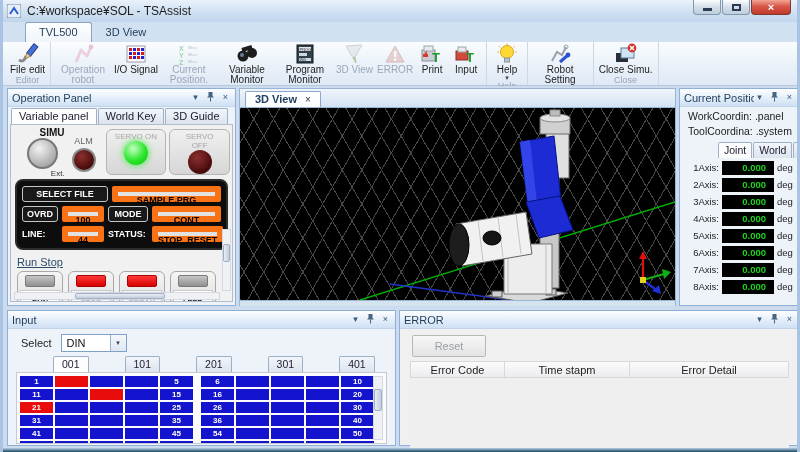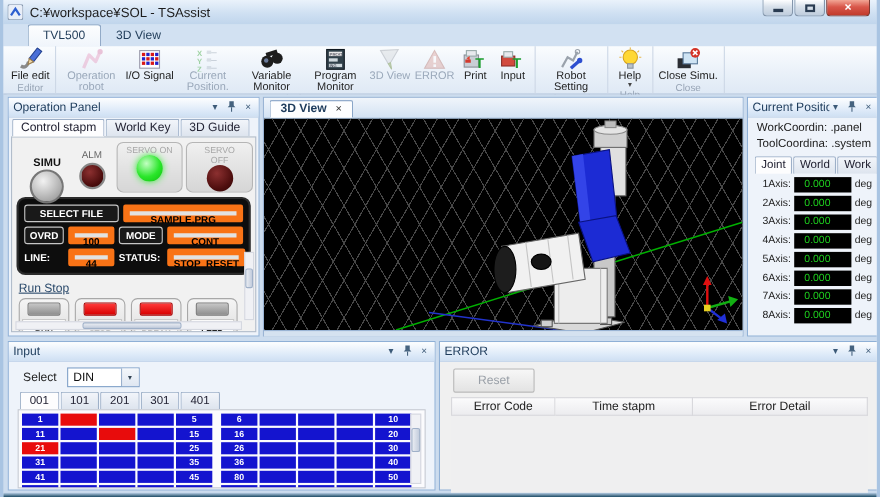--- a/index.html
+++ b/index.html
@@ -51,21 +51,21 @@
   
   .tabstrip{display:flex;padding-left:3px;height:17px;align-items:flex-end;}
   .stab{font-size:11px;color:#223;padding:1px 7px 2px;border:1px solid #9eb0c8;border-bottom:none;
         background:linear-gradient(#f2f5fa,#dde4ee);border-radius:2px 2px 0 0;margin-right:1px;white-space:nowrap;}
   .stab.active{background:#fdfdfe;position:relative;z-index:2;}
 
   
   #op-panel{left:1px;top:2px;width:229px;height:218px;}
   .opcontent{margin:0 2px 2px;border:1px solid #b2bdcb;background:#f1f1f1;height:176px;position:relative;overflow:hidden;}
   .indicators{display:flex;align-items:flex-start;padding:2px 2px 0 10px;height:50px;}
-  .simu-wrap{width:46px;text-align:center;margin-top:16px;}
+  .simu-wrap{width:46px;text-align:right;}
   .simu-label{font-size:10px;font-weight:bold;color:#111;}
   .simu-circle{width:27px;height:27px;border-radius:50%;margin:0 auto;
                background:radial-gradient(circle at 38% 32%,#f2f2f2,#b5b5b5 60%,#8c8c8c);border:2px solid #777;}
   .simu-sub{font-size:8px;color:#333;}
   .alm-wrap{width:40px;text-align:center;padding-top:9px;}
   .alm-label{font-size:9px;color:#666;}
   .alm-circle{width:20px;height:20px;border-radius:50%;margin:2px auto 0;
               background:radial-gradient(circle at 38% 32%,#8c3030,#4c0d0d 65%,#2e0505);border:2px solid #888;}
   .servo-btn{width:64px;height:46px;margin:2px 0 0 3px;border:1px solid #b5b5b5;border-radius:6px;
              background:linear-gradient(#f0f0f0,#d6d6d6);text-align:center;box-sizing:border-box;}
@@ -107,39 +107,39 @@
   .doctab-close{font-size:10px;font-weight:normal;color:#333;}
   .viewport{position:relative;height:192px;background:#000;overflow:hidden;
     background-image:repeating-linear-gradient(60deg,#474747 0 1px,transparent 1px 17px),
                      repeating-linear-gradient(120deg,#474747 0 1px,transparent 1px 17px);}
   .viewport svg{position:absolute;left:0;top:0;}
   .vbottom{height:5px;background:#d5e2f0;border-top:1px solid #9ab4d4;}
 
   
   #pos-panel{left:673px;top:2px;width:121px;height:218px;}
   .coordline{font-size:10.5px;color:#222;margin:3px 0 0 8px;white-space:nowrap;}
-  .pos-tabs{margin-top:4px;padding-left:6px;}
+  .pos-tabs{margin-top:4px;padding-left:6px;margin-left:32px;}
   .pos-tabs .stab{padding:1px 5px 2px;font-size:10.5px;}
   .axrows{margin-top:2px;}
   .axrow{display:flex;align-items:center;height:15px;margin:2px 0 0 6px;gap:3px;}
   .axlabel{width:33px;text-align:right;font-size:9.5px;color:#222;}
-  .axval{width:52px;height:14px;background:#000;color:#1ed41e;font-size:9.5px;font-weight:normal;
-         text-align:right;line-height:14px;padding-right:19px;box-sizing:border-box;}
+  .axval{width:52px;height:14px;background:#000;color:#1ed41e;font-size:9.5px;font-weight:bold;
+         text-align:right;line-height:14px;padding-right:8px;box-sizing:border-box;}
   .axunit{font-size:9.5px;color:#222;}
 
   
   #input-panel{left:1px;top:224px;width:389px;height:136px;}
   .selrow{display:flex;align-items:center;gap:9px;padding:5px 0 3px 13px;}
   .sel-label{font-size:11px;color:#222;}
   .combo{width:66px;height:18px;background:#fff;border:1px solid #7fa0c8;display:flex;align-items:center;box-sizing:border-box;}
   .combo-value{flex:1;font-size:11px;padding-left:5px;color:#111;}
   .combo-arrow{width:15px;height:16px;background:linear-gradient(#f4f7fb,#dfe7f2);border-left:1px solid #9ab0cc;
                display:flex;align-items:center;justify-content:center;font-size:7px;color:#345;}
   .in-tabs{padding-left:10px;}
-  .in-tabs .stab{padding:1px 8px 2px;font-size:10.5px;}
+  .in-tabs .stab{padding:1px 8px 2px;font-size:10.5px;margin-left:35px;}
   .gridbox{margin:0 8px;border:1px solid #c4c9d2;background:#fbfbfd;padding:3px;height:72px;
            display:flex;gap:8px;box-sizing:border-box;overflow:hidden;position:relative;}
   .gblock{display:grid;grid-template-columns:repeat(5,33px);gap:2px;align-content:start;}
   .cell{height:11px;background:#1414cf;color:#fff;font-size:8px;font-weight:bold;
         display:flex;align-items:center;justify-content:center;}
   .cell.red{background:#e80c0c;}
   .gvscroll{position:absolute;right:3px;top:3px;bottom:3px;width:10px;background:#f0f1f5;border:1px solid #d5d8e0;box-sizing:border-box;}
   .gvthumb{width:8px;height:22px;margin:12px auto 0;background:linear-gradient(90deg,#e9ecf2,#c3cddd);border:1px solid #9fb0c8;border-radius:2px;box-sizing:border-box;}
 
   
@@ -314,46 +314,46 @@
             <span class="rlabel">Input</span>
           </div>
         </div>
         <div class="rglabel">Display</div>
       </div>
       <div class="rgroup">
         <div class="rbtns">
           <div class="rbtn">
             <span class="ricon">
               <svg width="24" height="22">
+                <circle cx="12" cy="9" r="6.5" fill="#ffd835" stroke="#d8a41e"></circle>
+                <path d="M12 0v2M4 3l1.5 1.5M20 3l-1.5 1.5M2 9h2M20 9h2" stroke="#e8b84a"></path>
+                <rect x="9.5" y="15" width="5" height="4" fill="#b9c2cc" stroke="#8a949e"></rect>
+              </svg>
+            </span>
+            <span class="rlabel">Help</span>
+            <span class="rdrop">▾</span>
+          </div>
+        </div>
+        <div class="rglabel">Help</div>
+      </div>
+      <div class="rgroup">
+        <div class="rbtns">
+          <div class="rbtn">
+            <span class="ricon">
+              <svg width="24" height="22">
                 <path d="M4 18l5-9 5 3 4-8" fill="none" stroke="#9aa2ac" stroke-width="2"></path>
                 <circle cx="18" cy="4" r="2" fill="none" stroke="#9aa2ac"></circle>
                 <path d="M12 19l8-7" stroke="#2d4fd0" stroke-width="3"></path>
                 <circle cx="20" cy="12" r="2.4" fill="#2d4fd0"></circle>
               </svg>
             </span>
             <span class="rlabel">Robot Setting</span>
           </div>
         </div>
         <div class="rglabel">Robot Setting</div>
-      </div>
-      <div class="rgroup">
-        <div class="rbtns">
-          <div class="rbtn">
-            <span class="ricon">
-              <svg width="24" height="22">
-                <circle cx="12" cy="9" r="6.5" fill="#ffd835" stroke="#d8a41e"></circle>
-                <path d="M12 0v2M4 3l1.5 1.5M20 3l-1.5 1.5M2 9h2M20 9h2" stroke="#e8b84a"></path>
-                <rect x="9.5" y="15" width="5" height="4" fill="#b9c2cc" stroke="#8a949e"></rect>
-              </svg>
-            </span>
-            <span class="rlabel">Help</span>
-            <span class="rdrop">▾</span>
-          </div>
-        </div>
-        <div class="rglabel">Help</div>
       </div>
       <div class="rgroup">
         <div class="rbtns">
           <div class="rbtn">
             <span class="ricon">
               <svg width="24" height="22">
                 <rect x="2" y="10" width="12" height="9" fill="#2a2d33"></rect>
                 <rect x="7" y="5" width="13" height="10" fill="#cfe4f4" stroke="#5a7a9a"></rect>
                 <circle cx="18" cy="5" r="4.4" fill="#d33327"></circle>
                 <path d="M16 3l4 4M20 3l-4 4" stroke="#fff" stroke-width="1.5"></path>
@@ -374,21 +374,21 @@
         <span class="pctrl">
           <span class="pbtn">▾</span>
           <span class="pbtn"><svg width="9" height="11" viewBox="0 0 9 11">
                 <path d="M2.5 1h4v4l1.5 1.5h-7L2.5 5z" fill="#46637f"></path>
                 <path d="M4.5 6.5v4" stroke="#46637f"></path>
               </svg></span>
           <span class="pbtn">×</span>
         </span>
       </div>
       <div class="tabstrip">
-          <div class="stab active">Control stapm</div>
+          <div class="stab active">Variable panel</div>
           <div class="stab">World Key</div>
           <div class="stab">3D Guide</div>
         </div>
       <div class="opcontent">
         <div class="indicators">
           <div class="simu-wrap">
             <div class="simu-label">SIMU</div>
             <div class="simu-circle"></div>
             <div class="simu-sub">Ext.</div>
           </div>
@@ -637,21 +637,21 @@
             <div class="cell">26</div>
             <div class="cell"></div>
             <div class="cell"></div>
             <div class="cell"></div>
             <div class="cell">30</div>
             <div class="cell">36</div>
             <div class="cell"></div>
             <div class="cell"></div>
             <div class="cell"></div>
             <div class="cell">40</div>
-            <div class="cell">80</div>
+            <div class="cell">54</div>
             <div class="cell"></div>
             <div class="cell"></div>
             <div class="cell"></div>
             <div class="cell">50</div>
             <div class="cell"></div>
             <div class="cell"></div>
             <div class="cell"></div>
             <div class="cell"></div>
             <div class="cell"></div>
           </div>

